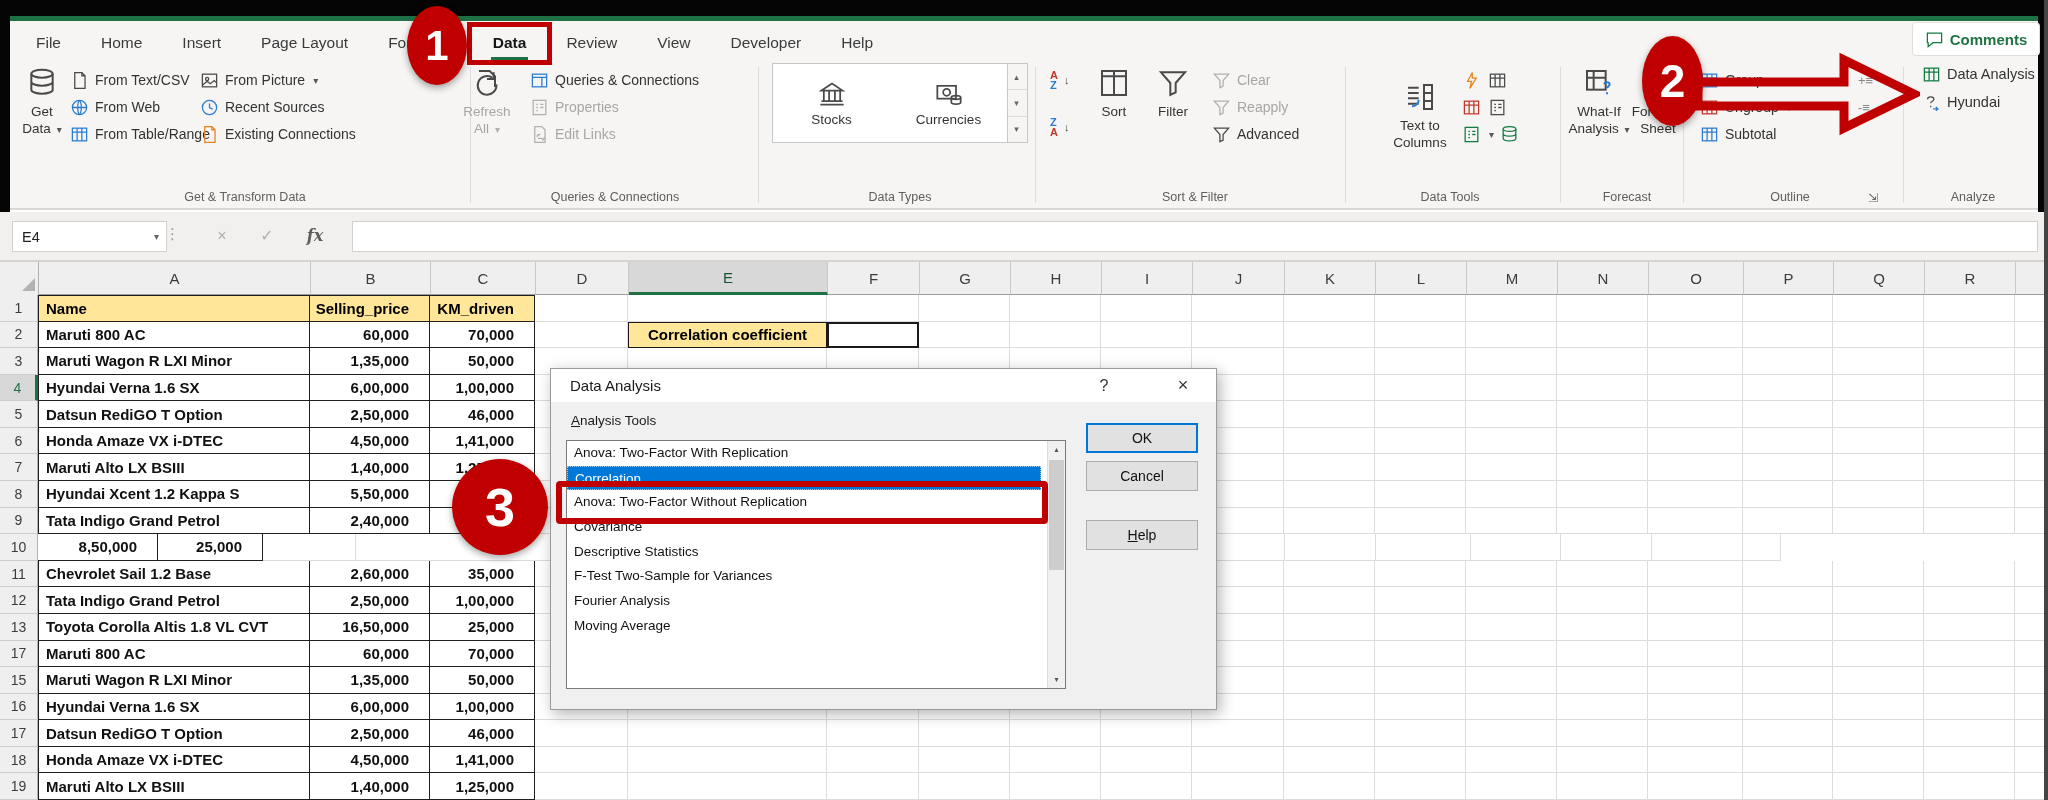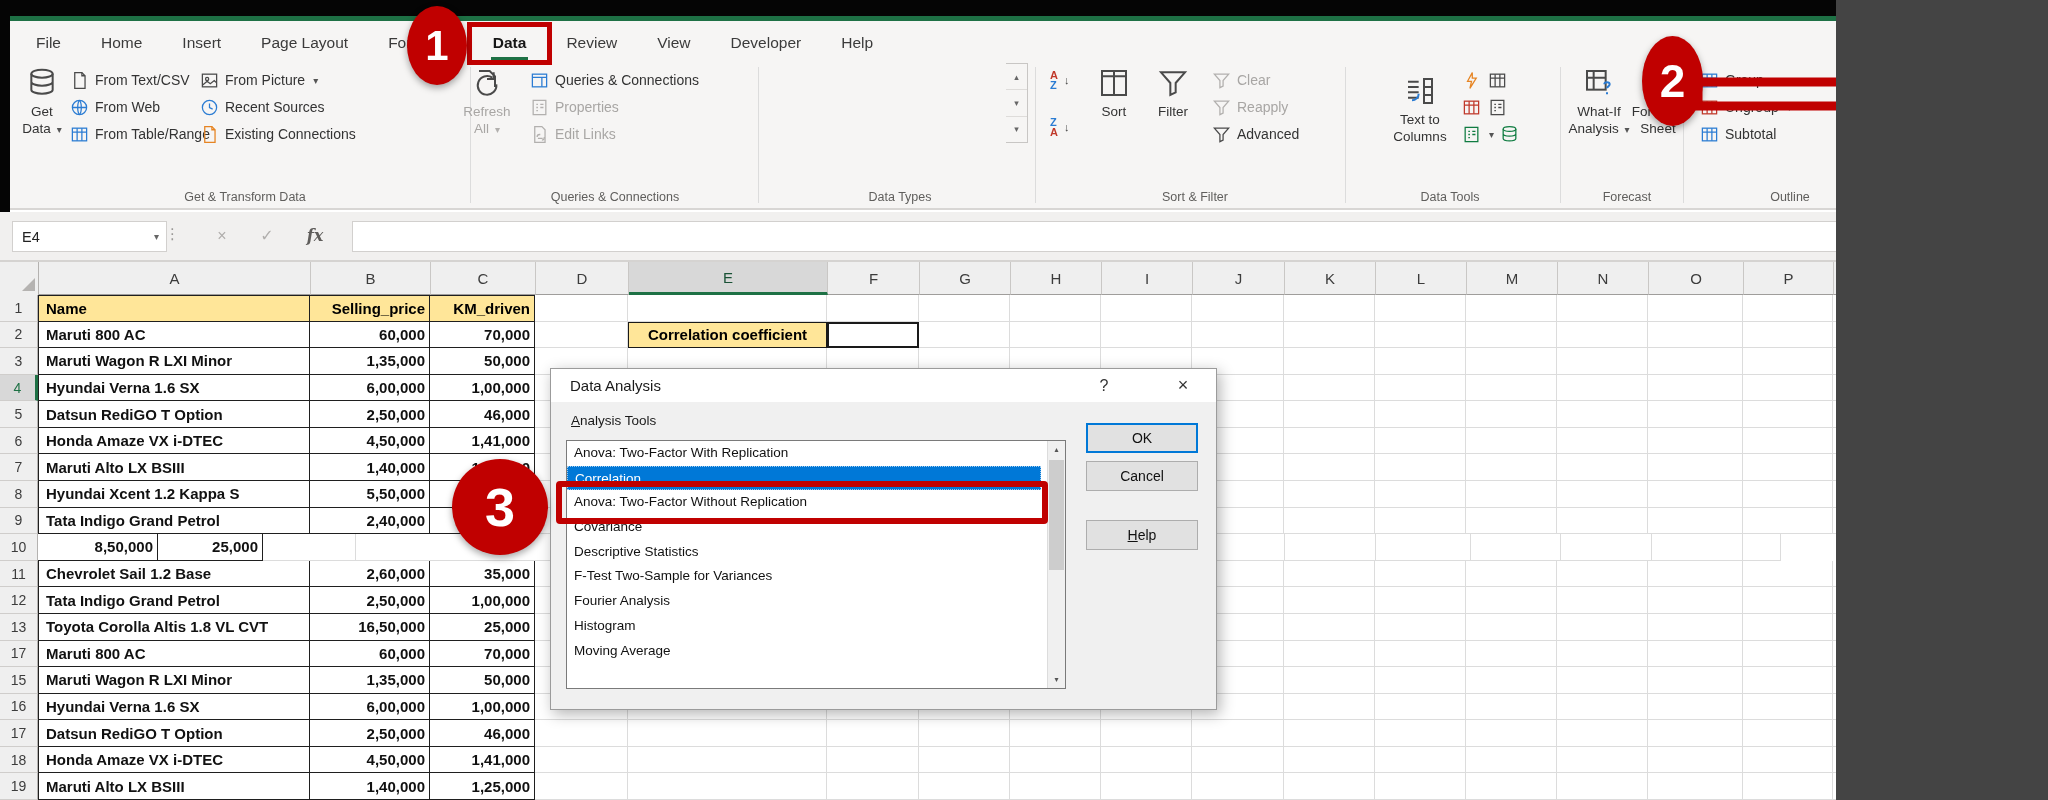--- a/index.html
+++ b/index.html
@@ -1,16 +1,16 @@
 <!DOCTYPE html>
 <html><head>
 <meta charset="utf-8">
 <style>
   html,body{margin:0;padding:0;background:#444;}
-  .shot{position:relative;width:1836px;height:800px;background:#fff;overflow:hidden;
+  .shot{position:relative;width:2044px;height:800px;background:#fff;overflow:hidden;
         font-family:"Liberation Sans","DejaVu Sans",sans-serif;color:#262626;}
   .abs{position:absolute;}
 
   
   .topbar{left:0;top:0;width:2048px;height:16px;background:#050505;}
   .greenline{left:0;top:16px;width:2048px;height:5px;background:#1E7145;}
   .edgeL{left:0;top:0;width:10px;height:212px;background:#050505;}
   .edgeR{left:2038px;top:0;width:10px;height:212px;background:#050505;}
 
   
@@ -70,21 +70,21 @@
   .grow{display:flex;height:26.58px;}
   .rh{width:38px;background:#efefef;border-right:1px solid #b4b2b0;border-bottom:1px solid #cfcdcb;
       display:flex;align-items:center;justify-content:center;font-size:14px;color:#3c3c3c;box-sizing:border-box;flex:none;}
   .rh.sel{background:#d8d8d8;color:#1E7145;border-right:3px solid #1E7145;}
   .c{box-sizing:border-box;border-right:1px solid #dcdcdc;border-bottom:1px solid #dcdcdc;background:#fff;
      font-size:15px;display:flex;align-items:center;overflow:hidden;flex:none;}
   .c.tc{border-right:1px solid #1f1f1f;border-bottom:1px solid #1f1f1f;font-weight:600;color:#111;}
   .c.th{background:#FFE699;border-right:1px solid #1f1f1f;border-bottom:1px solid #1f1f1f;border-top:1px solid #1f1f1f;font-weight:bold;color:#000;}
   .c.first{border-left:1px solid #1f1f1f;}
   .al{justify-content:flex-start;padding-left:7px;}
-  .ar{justify-content:flex-end;padding-right:4px;}
+  .ar{justify-content:flex-end;padding-right:20px;}
   .c.e2{background:#FFE699;border:1.5px solid #1a1a1a;font-weight:bold;justify-content:center;color:#000;}
   .c.f2{border:2px solid #1a1a1a;}
 
   
   .dlg{left:550px;top:368px;width:665px;height:340px;background:#f0f0f0;border:1px solid #9b9b9b;
        box-shadow:3px 4px 14px rgba(0,0,0,.3);z-index:50;}
   .dlg-title{position:absolute;left:0;top:0;right:0;height:33px;background:#fff;display:flex;align-items:center;}
   .dlg-title .t{font-size:15px;color:#1a1a1a;padding-left:19px;}
   .dlg-q{position:absolute;left:537px;top:0;width:32px;height:33px;display:flex;align-items:center;justify-content:center;font-size:16px;color:#333;}
   .dlg-x{position:absolute;left:612px;top:0;width:40px;height:33px;display:flex;align-items:center;justify-content:center;font-size:18px;color:#333;}
@@ -296,20 +296,34 @@
         <span>Properties</span>
       </div>
     <div class="rb dis" style="left:520px;top:102px">
       <svg class="ic">
           <use href="#i-link"></use>
         </svg>
         <span>Edit Links</span>
       </div>
     <div class="abs grouplabel" style="left:490px;width:230px">Queries &amp; Connections</div>
 
+    <div class="abs dtpanel">
+      <div class="dtitem">
+        <svg class="ic-lg" style="width:28px;height:28px">
+            <use href="#i-bank"></use>
+          </svg>
+        <span>Stocks</span>
+        </div>
+      <div class="dtitem">
+        <svg class="ic-lg" style="width:28px;height:28px">
+            <use href="#i-note"></use>
+          </svg>
+        <span>Currencies</span>
+        </div>
+    </div>
     <div class="abs dtscroll">
       <div>▴</div>
       <div>▾</div>
       <div>▾</div>
     </div>
     <div class="abs grouplabel" style="left:775px;width:230px">Data Types</div>
 
     <div class="rb" style="left:1040px;top:48px;font-size:11px;font-weight:bold">
       <span style="display:inline-block;line-height:10px;color:#2b7cd3"><span style="color:#c0392b">A</span><br><span>Z</span></span>
         <span style="color:#444">↓</span>
@@ -343,21 +357,21 @@
         <span>Reapply</span>
       </div>
     <div class="rb" style="left:1202px;top:102px">
       <svg class="ic">
           <use href="#i-funnel"></use>
         </svg>
         <span>Advanced</span>
       </div>
     <div class="abs grouplabel" style="left:1070px;width:230px">Sort &amp; Filter</div>
 
-    <div class="rbig" style="left:1378px;top:54px;width:64px">
+    <div class="rbig" style="left:1378px;top:60px;width:64px">
       <svg class="ic-lg">
           <use href="#i-cols"></use>
         </svg>
       <span>Text to</span>
       <span>Columns</span>
       </div>
     <div class="rb" style="left:1452px;top:48px">
         <svg class="ic orange">
           <use href="#i-flash"></use>
         </svg>
@@ -924,21 +938,20 @@
     <div class="dlg-lbl"><span class="u">A</span><span>nalysis Tools</span></div>
     <div class="lbox">
       <div id="tools-list">
           <div class="litem">Anova: Two-Factor With Replication</div>
           <div class="litem sel">Correlation</div>
           <div class="litem">Anova: Two-Factor Without Replication</div>
           <div class="litem">Covariance</div>
           <div class="litem">Descriptive Statistics</div>
           <div class="litem">F-Test Two-Sample for Variances</div>
           <div class="litem">Fourier Analysis</div>
-          <div class="litem">Histogram</div>
           <div class="litem">Moving Average</div>
         </div>
       <div class="sbar">
         <div class="sarrow" style="top:0">▴</div>
         <div class="sthumb"></div>
         <div class="sarrow" style="bottom:0">▾</div>
       </div>
     </div>
     <div class="dbtn def" style="top:54px">OK</div>
     <div class="dbtn" style="top:92px">Cancel</div>

